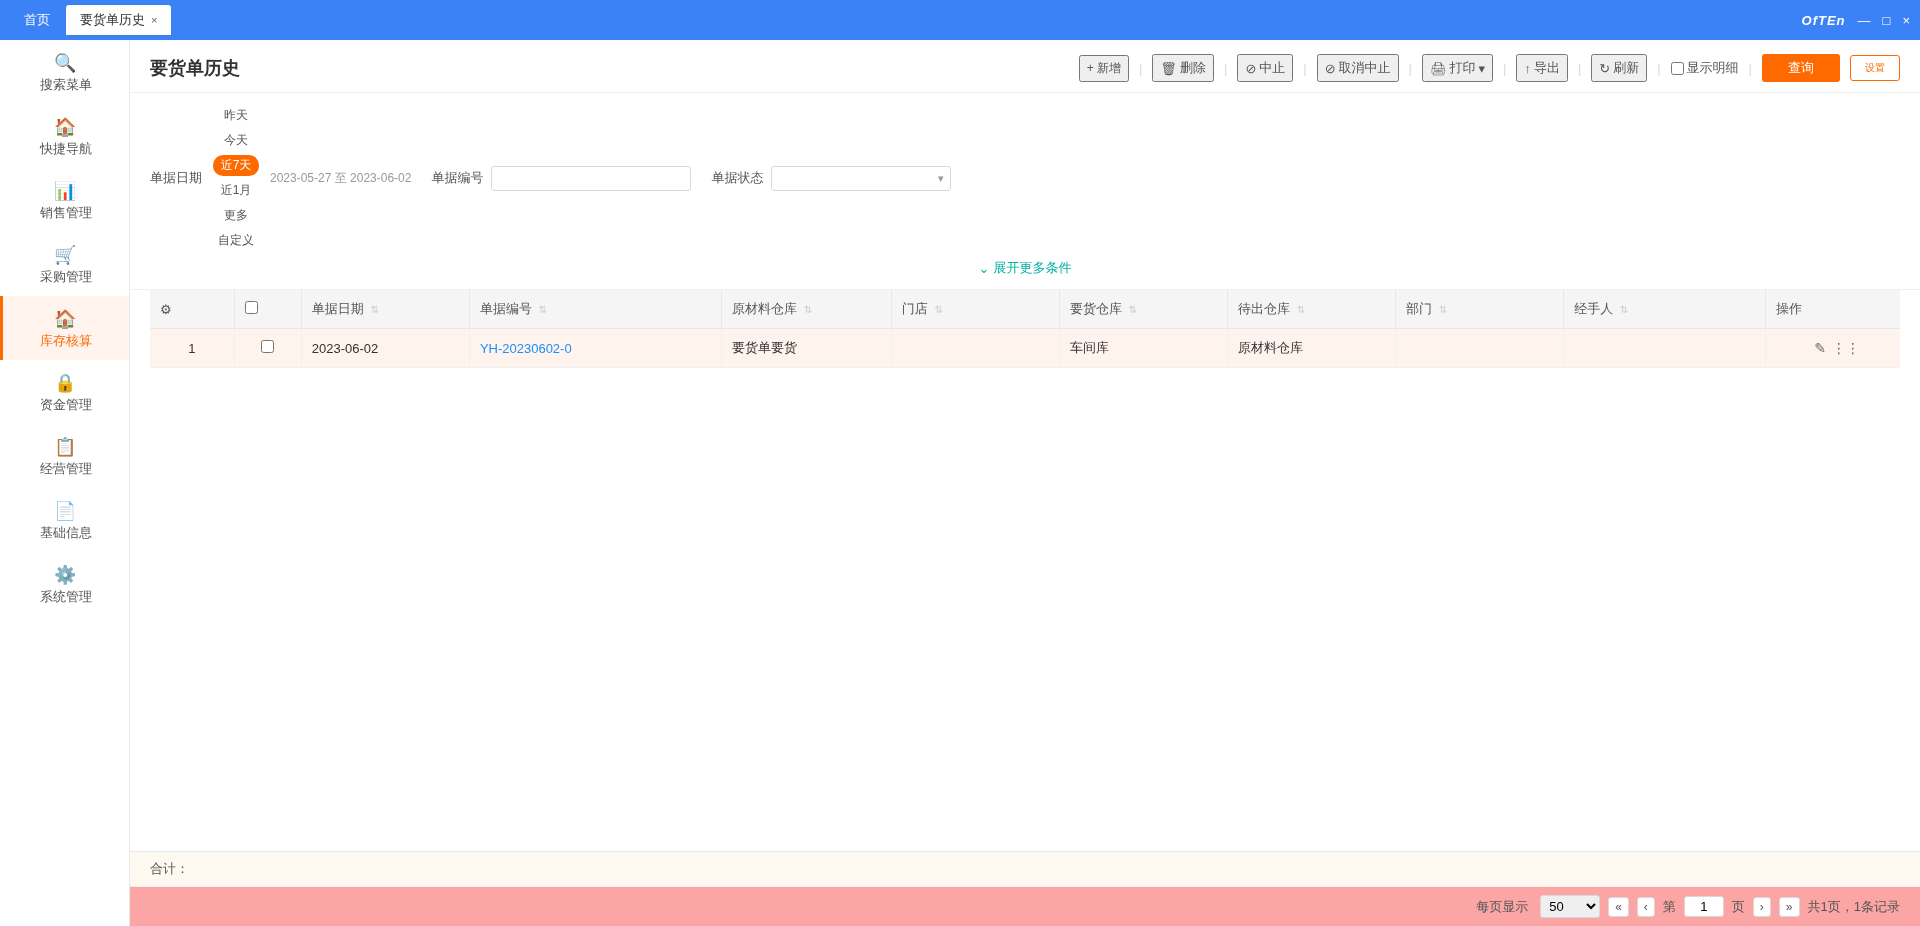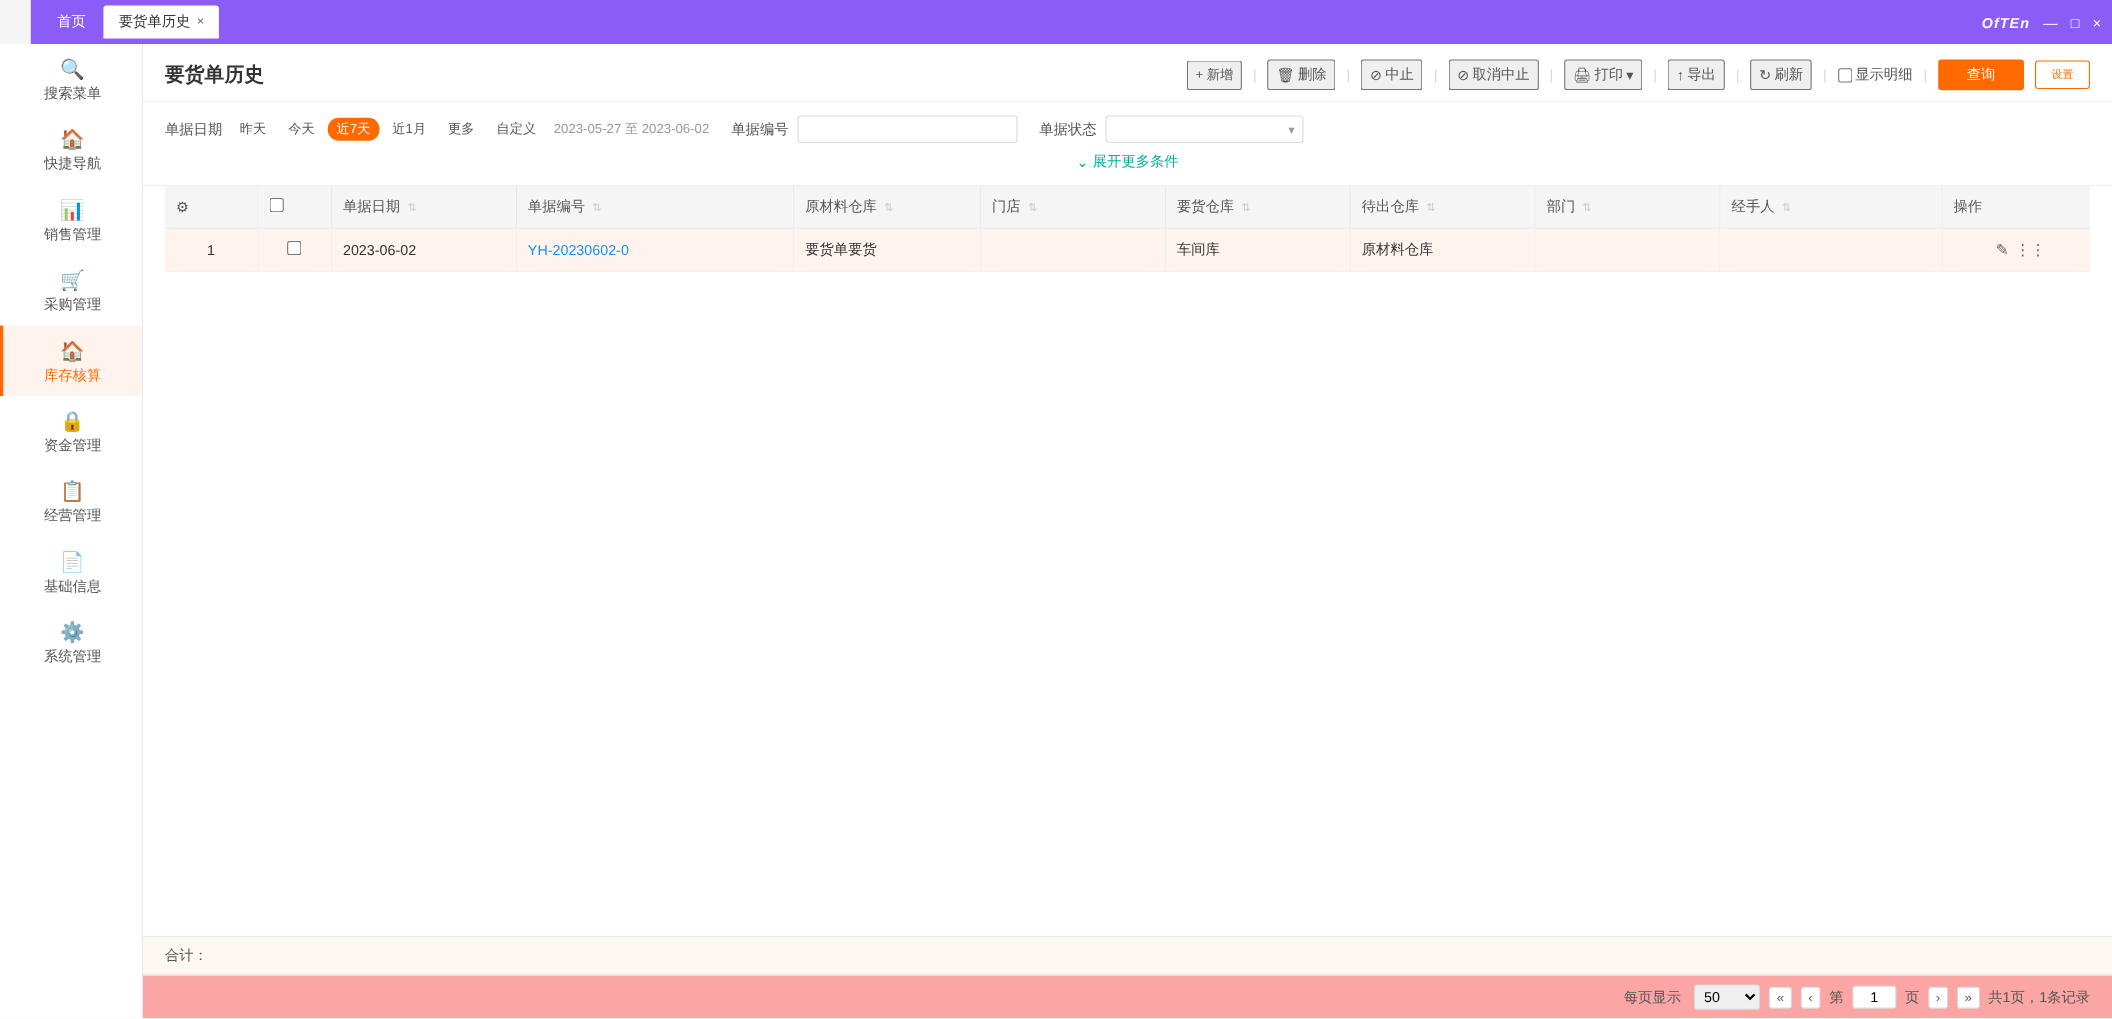--- a/index.html
+++ b/index.html
@@ -1,26 +1,25 @@
 <!DOCTYPE html>
 <html><head>
   <meta charset="utf-8">
   <style>
     * { box-sizing: border-box; margin: 0; padding: 0; font-family: 'Microsoft YaHei', Arial, sans-serif; font-size: 13px; }
     body { display: flex; flex-direction: column; height: 926px; overflow: hidden; background: #f5f5f5; }
 
     
     .top-bar {
-      background: #8b5cf6;
+      background: #3b82f6;
       height: 40px;
       display: flex;
       align-items: center;
       padding: 0 10px;
       flex-shrink: 0;
-      margin-left: 28px;
     }
     .top-bar-tabs {
       display: flex;
       align-items: center;
       flex: 1;
       gap: 2px;
     }
     .tab-item {
       padding: 6px 14px;
       color: #fff;
@@ -168,20 +167,21 @@
     }
     .filter-label {
       color: #555;
       font-size: 13px;
       white-space: nowrap;
     }
     .filter-quick-btns {
       display: flex;
       align-items: center;
       gap: 4px;
+      flex-direction: column;
     }
     .quick-btn {
       padding: 2px 8px;
       cursor: pointer;
       color: #555;
       font-size: 12px;
       border-radius: 10px;
     }
     .quick-btn.active {
       background: #ff6a00;

